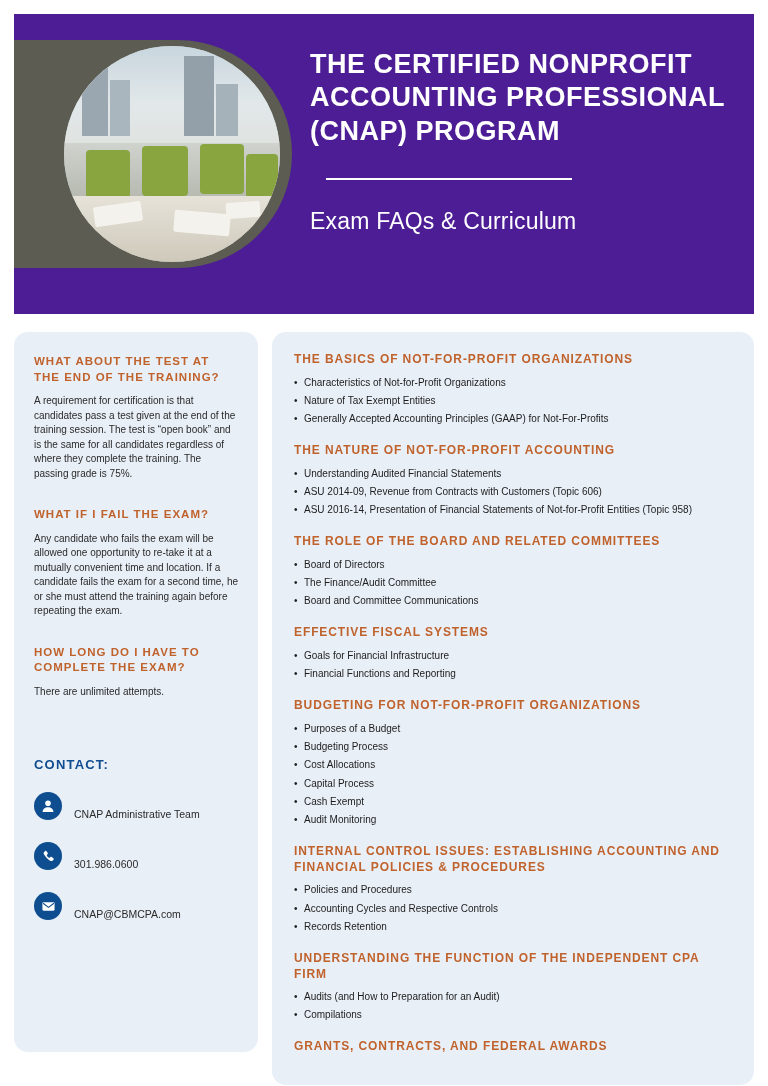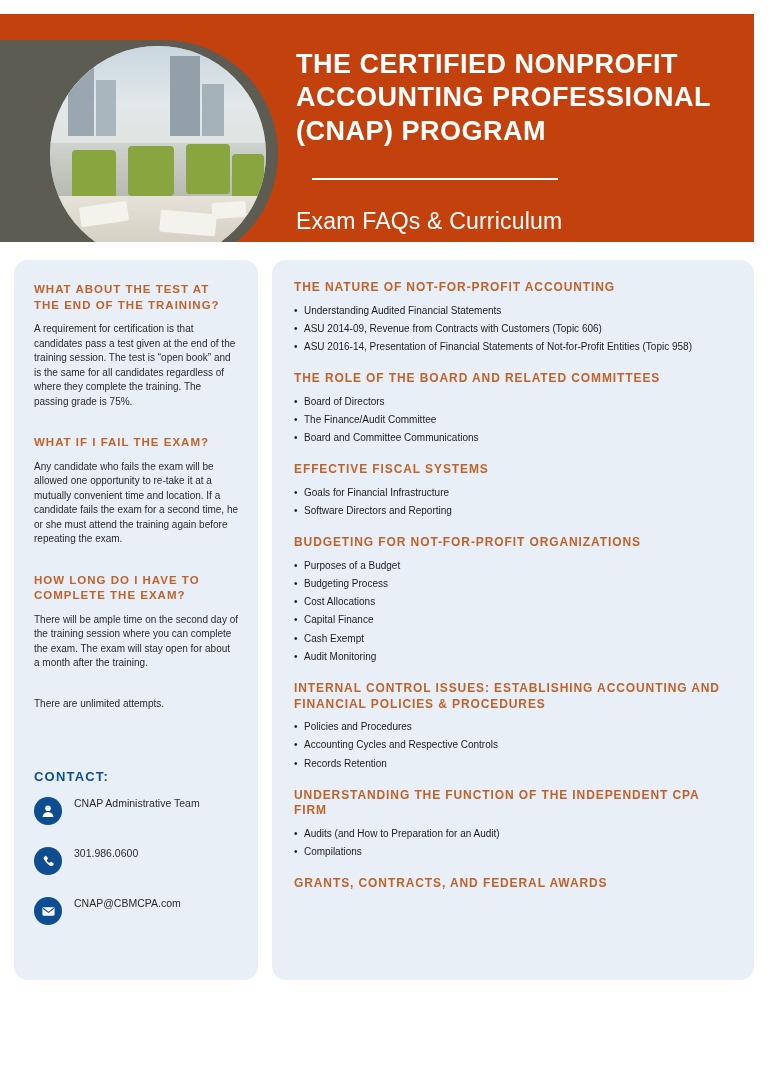--- a/index.html
+++ b/index.html
@@ -18,23 +18,23 @@
     width: 768px;
     height: 1086px;
     background: #ffffff;
     box-sizing: border-box;
     padding: 0;
   }
 
   
   .header {
     position: relative;
-    margin: 14px 14px 0 0;
-    height: 228px;
-    background: #c2410c;
+    margin: 14px 14px 0 14px;
+    height: 300px;
+    background: #4c1d95;
     overflow: hidden;
   }
   .header-photo-wrap {
     position: absolute;
     left: -12px;
     top: 26px;
     width: 290px;
     height: 228px;
     background: #5c5c52;
     border-top-right-radius: 150px;
@@ -160,25 +160,25 @@
     margin: 0 0 26px 0;
   }
   .faq-block:last-child .faq-a { margin-bottom: 0; }
 
   .contact-head {
     color: #0e4d8f;
     font-size: 13px;
     font-weight: bold;
     letter-spacing: 1.2px;
     text-transform: uppercase;
-    margin: 58px 0 13px 0;
+    margin: 58px 0 20px 0;
   }
   .contact-row {
     display: flex;
-    align-items: flex-start;
+    align-items: flex-end;
     margin-bottom: 22px;
   }
   .contact-icon {
     width: 28px;
     height: 28px;
     border-radius: 50%;
     background: #0e4d8f;
     color: #ffffff;
     display: flex;
     align-items: center;
@@ -259,21 +259,20 @@
         <div class="faq-a">A requirement for certification is that candidates pass a test given at the end of the training session. The test is “open book” and is the same for all candidates regardless of where they complete the training. The passing grade is 75%.</div>
       </div>
 
       <div class="faq-block">
         <div class="faq-q">WHAT IF I FAIL THE EXAM?</div>
         <div class="faq-a">Any candidate who fails the exam will be allowed one opportunity to re-take it at a mutually convenient time and location. If a candidate fails the exam for a second time, he or she must attend the training again before repeating the exam.</div>
       </div>
 
       <div class="faq-block">
         <div class="faq-q">HOW LONG DO I HAVE TO COMPLETE THE EXAM?</div>
-        <div class="faq-a">There will be ample time on the second day of the training session where you can complete the exam. The exam will stay open for about a month after the training.</div>
       </div>
 
       <div class="faq-block">
         <div class="faq-a">There are unlimited attempts.</div>
       </div>
 
       <div class="contact-head">CONTACT:</div>
 
       <div class="contact-row">
         <span class="contact-icon">
@@ -301,47 +300,53 @@
             <path d="M2.2 4.6 8 8.9l5.8-4.3" fill="none" stroke="#0e4d8f" stroke-width="1.2"></path>
           </svg>
         </span>
         <span class="contact-text">CNAP@CBMCPA.com</span>
       </div>
 
     </div>
 
     <div class="col-right">
 
+      <div class="sec-block">
+        <div class="sec-title">THE BASICS OF NOT-FOR-PROFIT ORGANIZATIONS</div>
+        <div class="bullet">Characteristics of Not-for-Profit Organizations</div>
+        <div class="bullet">Nature of Tax Exempt Entities</div>
+        <div class="bullet">Generally Accepted Accounting Principles (GAAP) for Not-For-Profits</div>
+      </div>
 
       <div class="sec-block">
         <div class="sec-title">THE NATURE OF NOT-FOR-PROFIT ACCOUNTING</div>
         <div class="bullet">Understanding Audited Financial Statements</div>
         <div class="bullet">ASU 2014-09, Revenue from Contracts with Customers (Topic 606)</div>
         <div class="bullet">ASU 2016-14, Presentation of Financial Statements of Not-for-Profit Entities (Topic 958)</div>
       </div>
 
       <div class="sec-block">
         <div class="sec-title">THE ROLE OF THE BOARD AND RELATED COMMITTEES</div>
         <div class="bullet">Board of Directors</div>
         <div class="bullet">The Finance/Audit Committee</div>
         <div class="bullet">Board and Committee Communications</div>
       </div>
 
       <div class="sec-block">
         <div class="sec-title">EFFECTIVE FISCAL SYSTEMS</div>
         <div class="bullet">Goals for Financial Infrastructure</div>
-        <div class="bullet">Software Directors and Reporting</div>
+        <div class="bullet">Financial Functions and Reporting</div>
       </div>
 
       <div class="sec-block">
         <div class="sec-title">BUDGETING FOR NOT-FOR-PROFIT ORGANIZATIONS</div>
         <div class="bullet">Purposes of a Budget</div>
         <div class="bullet">Budgeting Process</div>
         <div class="bullet">Cost Allocations</div>
-        <div class="bullet">Capital Finance</div>
+        <div class="bullet">Capital Process</div>
         <div class="bullet">Cash Exempt</div>
         <div class="bullet">Audit Monitoring</div>
       </div>
 
       <div class="sec-block">
         <div class="sec-title">INTERNAL CONTROL ISSUES: ESTABLISHING ACCOUNTING AND FINANCIAL POLICIES &amp; PROCEDURES</div>
         <div class="bullet">Policies and Procedures</div>
         <div class="bullet">Accounting Cycles and Respective Controls</div>
         <div class="bullet">Records Retention</div>
       </div>

